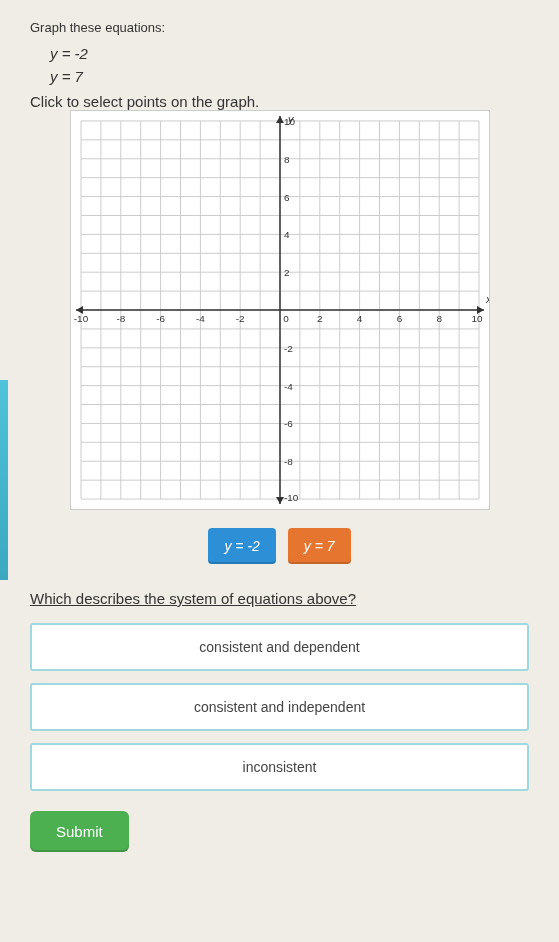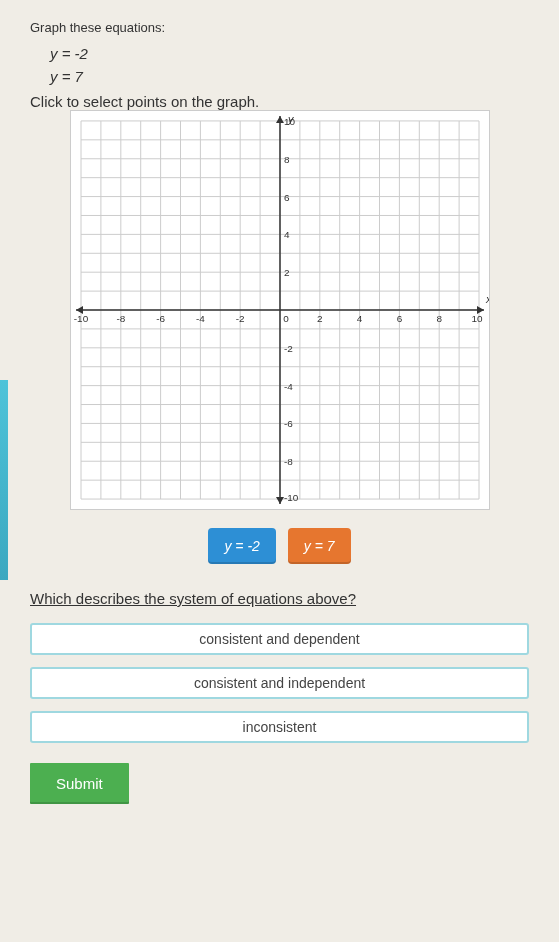--- a/index.html
+++ b/index.html
@@ -41,35 +41,35 @@
   font-style: italic;
   box-shadow: inset 0 -2px 0 rgba(0,0,0,0.15);
 }
 .eq-btn.blue { background: #2d8fd5; }
 .eq-btn.orange { background: #e6762f; }
 .question { font-size: 15px; margin-bottom: 16px; text-decoration: underline; }
 .answer-btn {
   width: 100%;
   background: #fff;
   border: 2px solid #9fd8e0;
-  padding: 6px;
+  padding: 14px;
   text-align: center;
   margin-bottom: 12px;
   font-size: 14px;
   color: #444;
   cursor: pointer;
   border-radius: 3px;
 }
 .submit {
   display: inline-block;
   background: #4caf50;
   color: #fff;
   padding: 12px 26px;
   font-size: 15px;
-  border-radius: 1px;
+  border-radius: 6px;
   margin-top: 8px;
   cursor: pointer;
   box-shadow: inset 0 -2px 0 rgba(0,0,0,0.15);
 }
 .axis-label-x { font-size: 11px; fill: #333; font-style: italic; }
 .axis-label-y { font-size: 11px; fill: #333; font-style: italic; }
 .tick-label { font-size: 10px; fill: #333; }
 </style>
 </head>
 <body>

